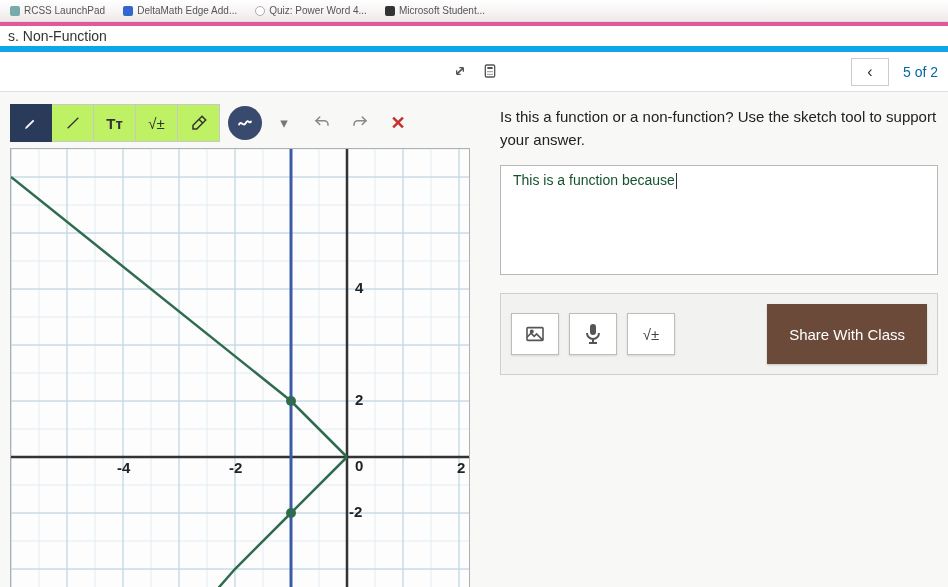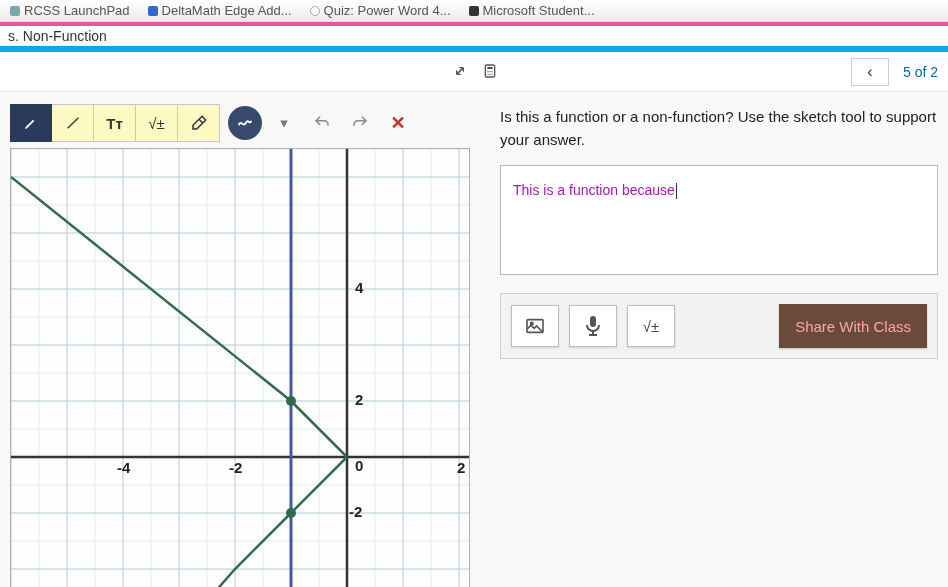--- a/index.html
+++ b/index.html
@@ -11,21 +11,21 @@
     overflow: hidden;
     position: relative;
   }
   .browser-tabs {
     height: 22px;
     background: linear-gradient(#fff, #f0eaea);
     display: flex;
     align-items: center;
     padding: 0 10px;
     gap: 18px;
-    font-size: 13px;
+    font-size: 10px;
     color: #555;
     border-bottom: 1px solid #ddd;
   }
   .browser-tabs .tab-item { display:flex; align-items:center; gap:4px; white-space:nowrap;}
   .tab-favicon { width:10px; height:10px; background:#7aa; border-radius:2px; display:inline-block;}
   .tab-favicon.blue{background:#36c;}
   .tab-favicon.dark{background:#333;}
   .tab-favicon.none{background:#fff; border:1px solid #aaa; border-radius:50%;}
 
   .pink-bar { height:4px; background:#e05a9a; }
@@ -73,21 +73,21 @@
   .left-panel { width: 470px; }
   .tool-row {
     display:flex;
     align-items:center;
     gap:0;
     margin-bottom: 6px;
   }
   .tool-btn {
     width:42px; height:38px;
     border:1px solid #c8c8c8;
-    background:#fef9c3;
+    background:#bef264;
     display:flex; align-items:center; justify-content:center;
     font-size:15px;
     color:#333;
     cursor:pointer;
   }
   .tool-btn + .tool-btn { border-left:none; }
   .tool-btn.active {
     background:#2a3a5a;
     color:#fff;
     border-color:#2a3a5a;
@@ -121,23 +121,23 @@
     overflow:hidden;
   }
 
   
   .right-panel { flex:1; padding-top:2px; }
   .prompt-text { font-size:15px; color:#222; line-height:1.5; margin-bottom:14px; }
   .answer-box {
     border:1px solid #b8b8b8;
     background:#fff;
     min-height:110px;
-    padding:16px 12px;
+    padding:6px 12px;
     font-size:14px;
-    color:#a21caf;
+    color:#14532d;
     margin-bottom:18px;
     position:relative;
   }
   .cursor-bar { display:inline-block; width:1px; height:16px; background:#333; vertical-align:middle; margin-left:1px; animation: blink 1s infinite;}
   @keyframes blink { 50% { opacity:0; } }
 
   .action-row {
     display:flex;
     align-items:center;
     gap:10px;
@@ -147,24 +147,24 @@
     border:1px solid #bdbdbd;
     background:#fff;
     display:flex; align-items:center; justify-content:center;
     font-size:15px; color:#444;
     cursor:pointer;
     box-shadow: 0 1px 2px rgba(0,0,0,0.12);
   }
   .share-btn {
     margin-left:auto;
     background:#6b4a3a;
-    color:#fca5a5;
+    color:#ffffff;
     border:none;
-    height:44px;
-    padding: 0 16px;
+    height:60px;
+    padding: 0 22px;
     font-size:15px;
     cursor:pointer;
     box-shadow: 0 1px 2px rgba(0,0,0,0.2);
   }
   .input-tray {
     border:1px solid #cfcfcf;
     background:#f2f2f1;
     padding:10px;
     display:flex;
     align-items:center;

